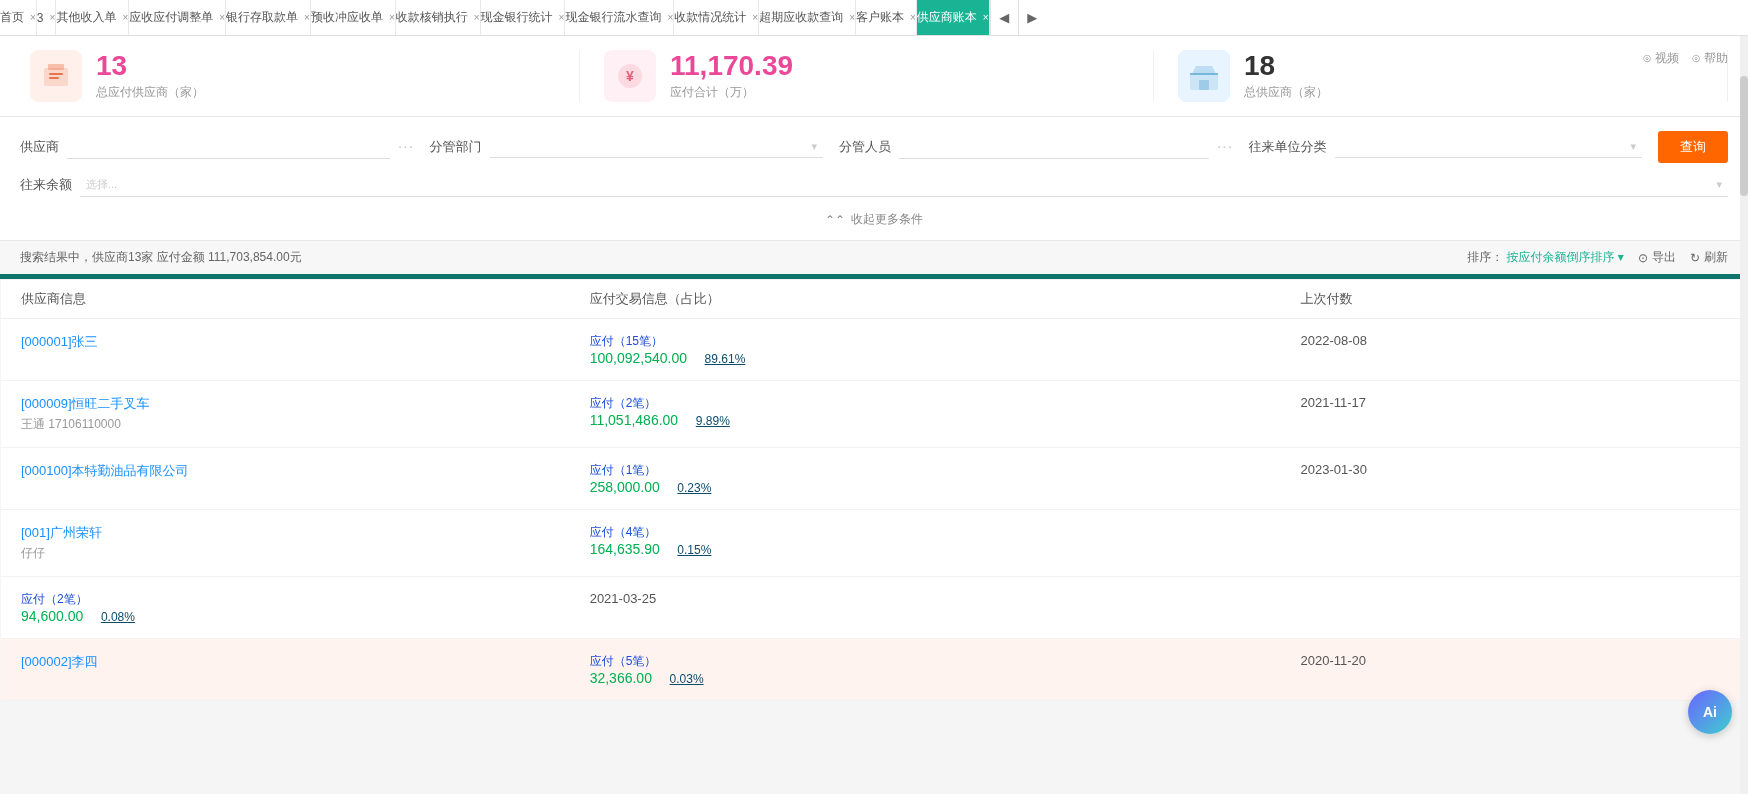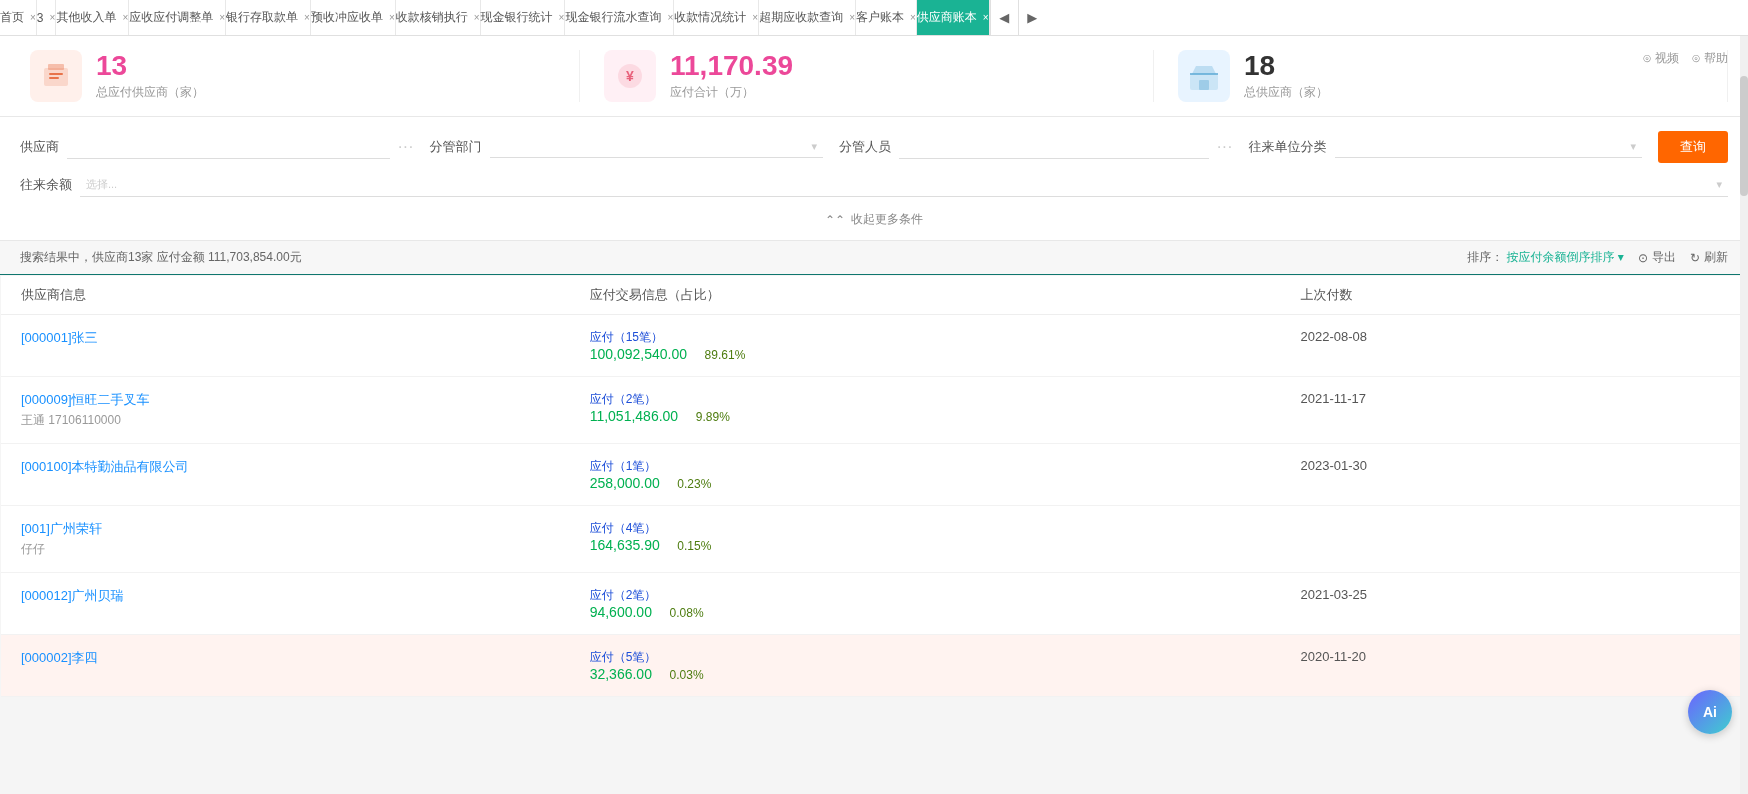--- a/index.html
+++ b/index.html
@@ -72,21 +72,21 @@
     }
     .collapse-btn {
       display: flex; align-items: center; justify-content: center;
       gap: 6px; color: #888; font-size: 12px; cursor: pointer;
       padding: 4px 0; text-align: center;
     }
 
     
     .result-bar {
       display: flex; align-items: center; justify-content: space-between;
-      padding: 8px 20px; background: #f7f7f7; border-bottom: 1px solid #0f766e;
+      padding: 8px 20px; background: #f7f7f7; border-bottom: 5px solid #0f766e;
       font-size: 12px; color: #666;
     }
     .result-bar .right-actions { display: flex; align-items: center; gap: 14px; }
     .result-bar .sort-value { color: #1ab394; cursor: pointer; }
     .action-btn { display: flex; align-items: center; gap: 4px; cursor: pointer; color: #666; }
 
     
     .table-area { background: #fff; margin: 1px; }
     .table-header {
       display: grid; grid-template-columns: 2fr 2.5fr 1.5fr;
@@ -96,21 +96,21 @@
     .table-row {
       display: grid; grid-template-columns: 2fr 2.5fr 1.5fr;
       padding: 14px 20px; border-bottom: 1px solid #f2f2f2;
       background: #fff; transition: background 0.15s;
     }
     .table-row.highlighted { background: #fff3f0; }
     .supplier-link { color: #1890ff; cursor: pointer; text-decoration: none; font-size: 13px; }
     .supplier-sub { font-size: 12px; color: #999; margin-top: 3px; }
     .tx-label { font-size: 12px; color: #1d4ed8; }
     .tx-amount { font-size: 14px; color: #00b050; font-weight: 500; cursor: pointer; margin-top: 2px; }
-    .tx-pct { font-size: 12px; color: #4d7c0f; margin-left: 14px; display: inline-block; }
+    .tx-pct { font-size: 12px; color: #0c4a6e; margin-left: 14px; display: inline-block; text-decoration: underline; }
     .last-pay { font-size: 13px; color: #555; }
 
     
     .scroll-track {
       position: fixed; right: 0; top: 36px; bottom: 0; width: 8px; background: #f0f0f0;
     }
     .scroll-thumb { width: 8px; height: 120px; background: #ccc; border-radius: 4px; margin-top: 40px; }
   </style>
 </head>
 <body>
@@ -352,26 +352,20 @@
       <div>
         <span class="tx-amount">164,635.90</span>
         <span class="tx-pct">0.15%</span>
       </div>
     </div>
     <div class="last-pay"></div>
   </div>
 
   <div class="table-row">
     <div>
-      <a class="supplier-link">
-        <span>[000012]广州贝瑞</span>
-      </a>
-      <div class="supplier-sub"></div>
-    </div>
-    <div>
       <div class="tx-label">应付（2笔）</div>
       <div>
         <span class="tx-amount">94,600.00</span>
         <span class="tx-pct">0.08%</span>
       </div>
     </div>
     <div class="last-pay">2021-03-25</div>
   </div>
 
   <div class="table-row highlighted">

